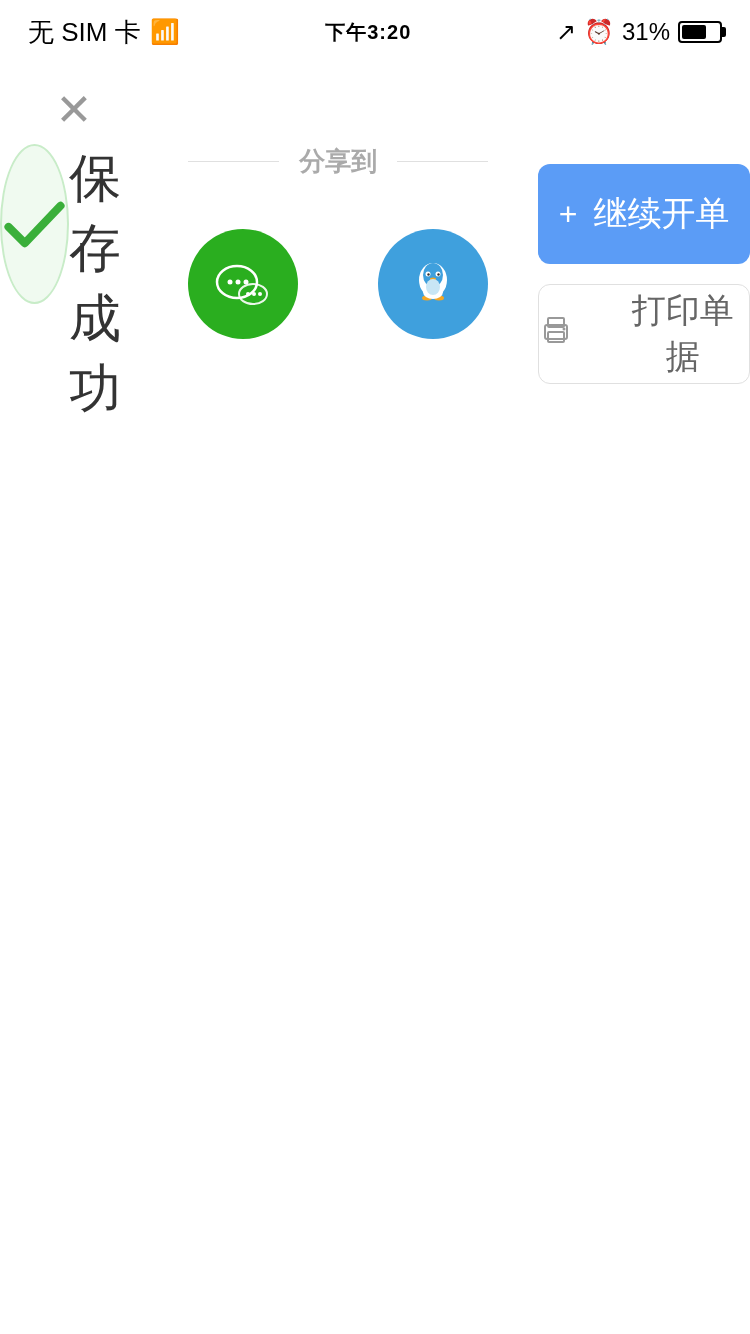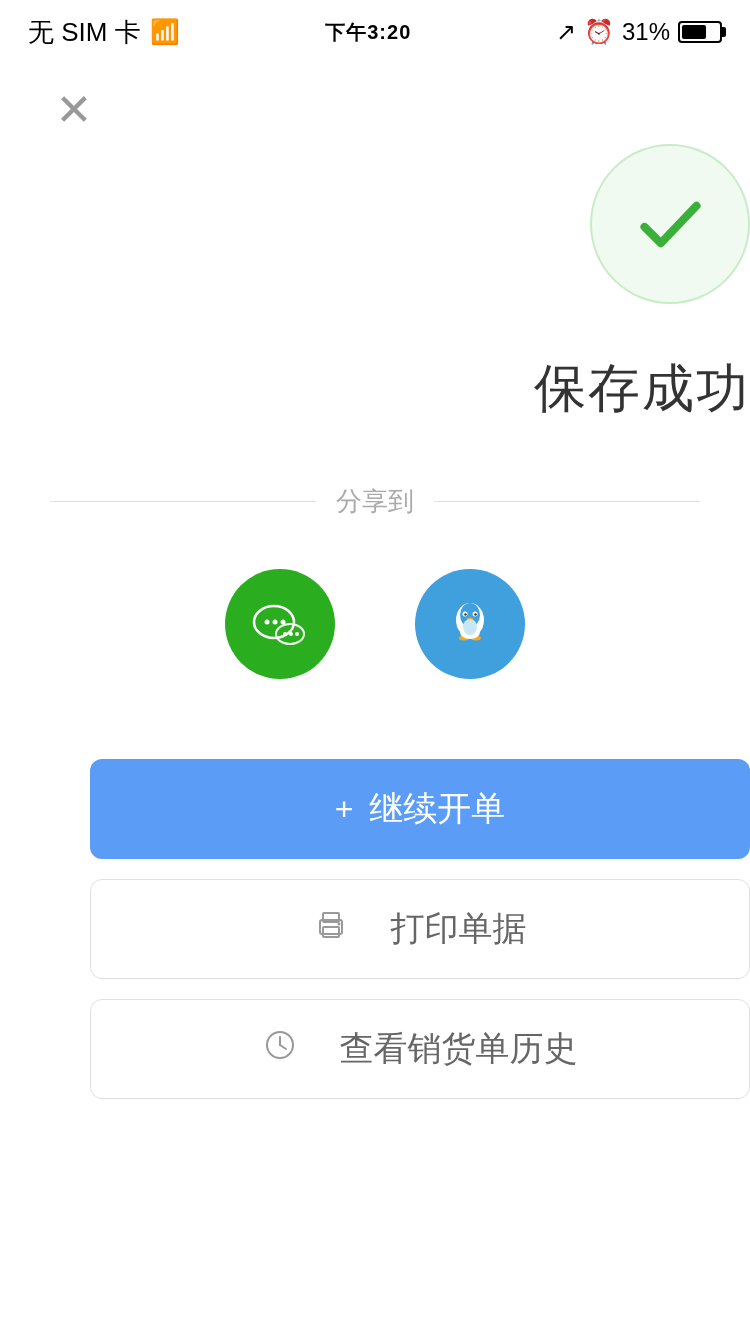--- a/index.html
+++ b/index.html
@@ -104,22 +104,21 @@
     .close-x {
       font-size: 44px;
       color: #999;
       font-weight: 300;
       line-height: 1;
     }
 
     
     .main-content {
       display: flex;
-      flex-direction: column;
-      align-items: flex-end;
+      align-items: flex-start;
       padding-top: 80px;
     }
 
     
     .success-circle {
       width: 160px;
       height: 160px;
       border-radius: 50%;
       background: #f0faf0;
       border: 2px solid #c8ecc8;
@@ -136,20 +135,21 @@
       font-weight: 500;
       margin-bottom: 60px;
       letter-spacing: 2px;
     }
 
     
     .share-section {
       width: 100%;
       padding: 0 50px;
       margin-bottom: 60px;
+      font-weight: bold;
     }
 
     .share-divider {
       display: flex;
       align-items: center;
       margin-bottom: 50px;
     }
 
     .share-divider::before,
     .share-divider::after {
@@ -324,26 +324,16 @@
         <svg width="34" height="34" viewBox="0 0 34 34">
           <rect x="6" y="12" width="22" height="14" rx="2" fill="none" stroke="#999" stroke-width="2"></rect>
           <rect x="9" y="5" width="16" height="9" rx="1" fill="none" stroke="#999" stroke-width="2"></rect>
           <rect x="9" y="19" width="16" height="10" rx="1" fill="none" stroke="#999" stroke-width="2"></rect>
           <circle cx="25" cy="16" r="1.5" fill="#999"></circle>
         </svg>
       </span>
       <span>打印单据</span>
     </button>
 
-    <button class="action-btn btn-secondary">
-      <span class="btn-icon">
-        <svg width="34" height="34" viewBox="0 0 34 34">
-          <circle cx="17" cy="17" r="13" fill="none" stroke="#999" stroke-width="2"></circle>
-          <line x1="17" y1="9" x2="17" y2="17" stroke="#999" stroke-width="2" stroke-linecap="round"></line>
-          <line x1="17" y1="17" x2="23" y2="21" stroke="#999" stroke-width="2" stroke-linecap="round"></line>
-        </svg>
-      </span>
-      <span>查看销货单历史</span>
-    </button>
 
   </div>
 
 </div>
 
 </body></html>

